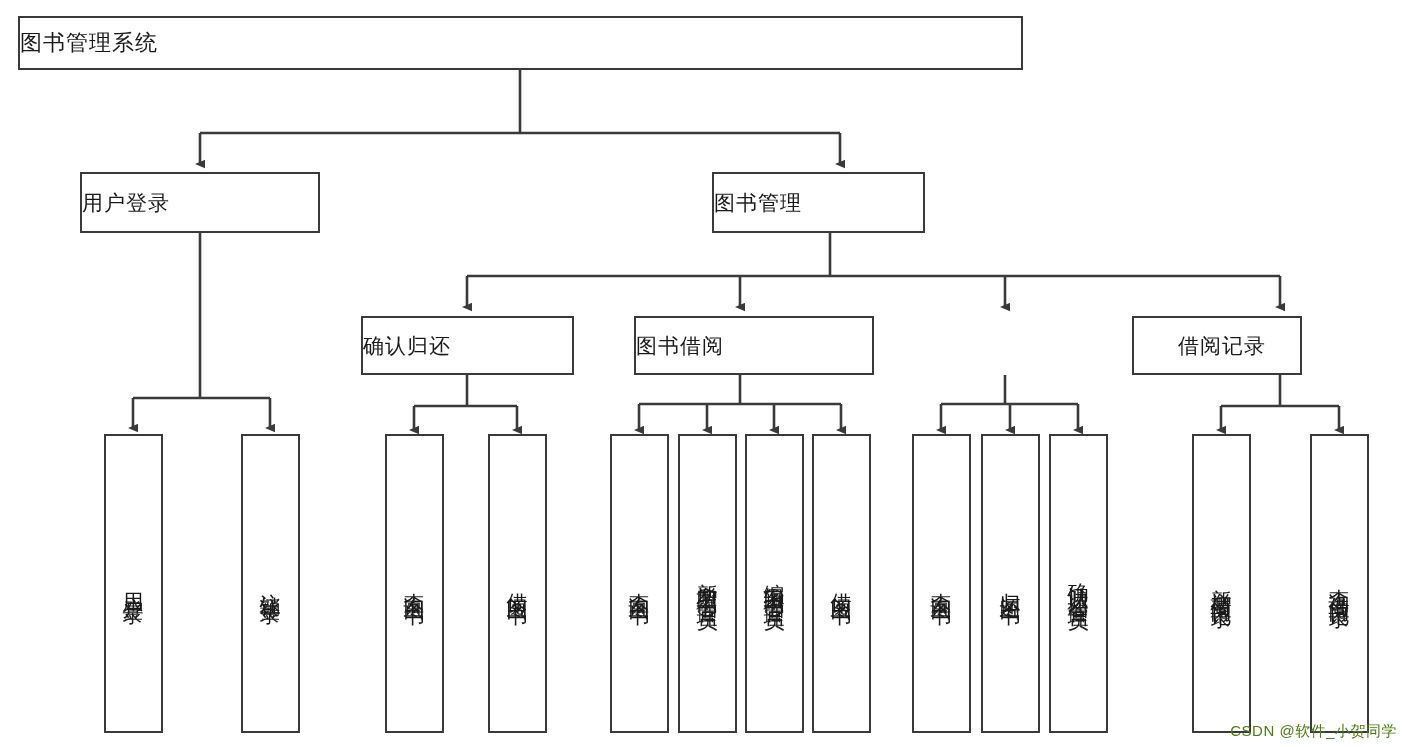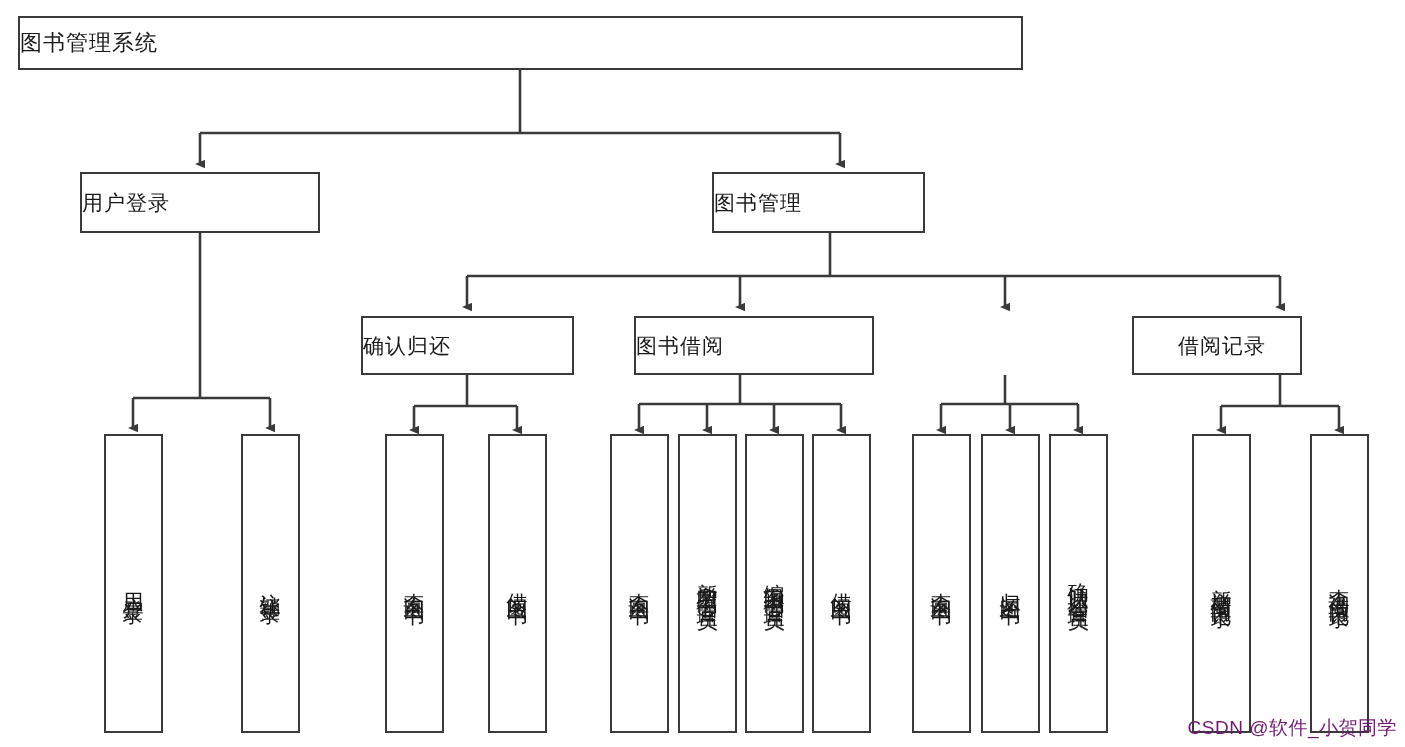--- a/index.html
+++ b/index.html
@@ -36,22 +36,22 @@
     font-size:21px;
     letter-spacing:4px;
     line-height:1;
     max-height:270px;
   }
 
   .watermark{
     position:absolute;
     right:8px;
     bottom:6px;
-    font-size:19px;
-    color:#701a75;
+    font-size:15px;
+    color:#4d7c0f;
     letter-spacing:0.5px;
     z-index:5;
     white-space:nowrap;
   }
 </style>
 </head>
 <body>
 
 <div id="canvas">
 

